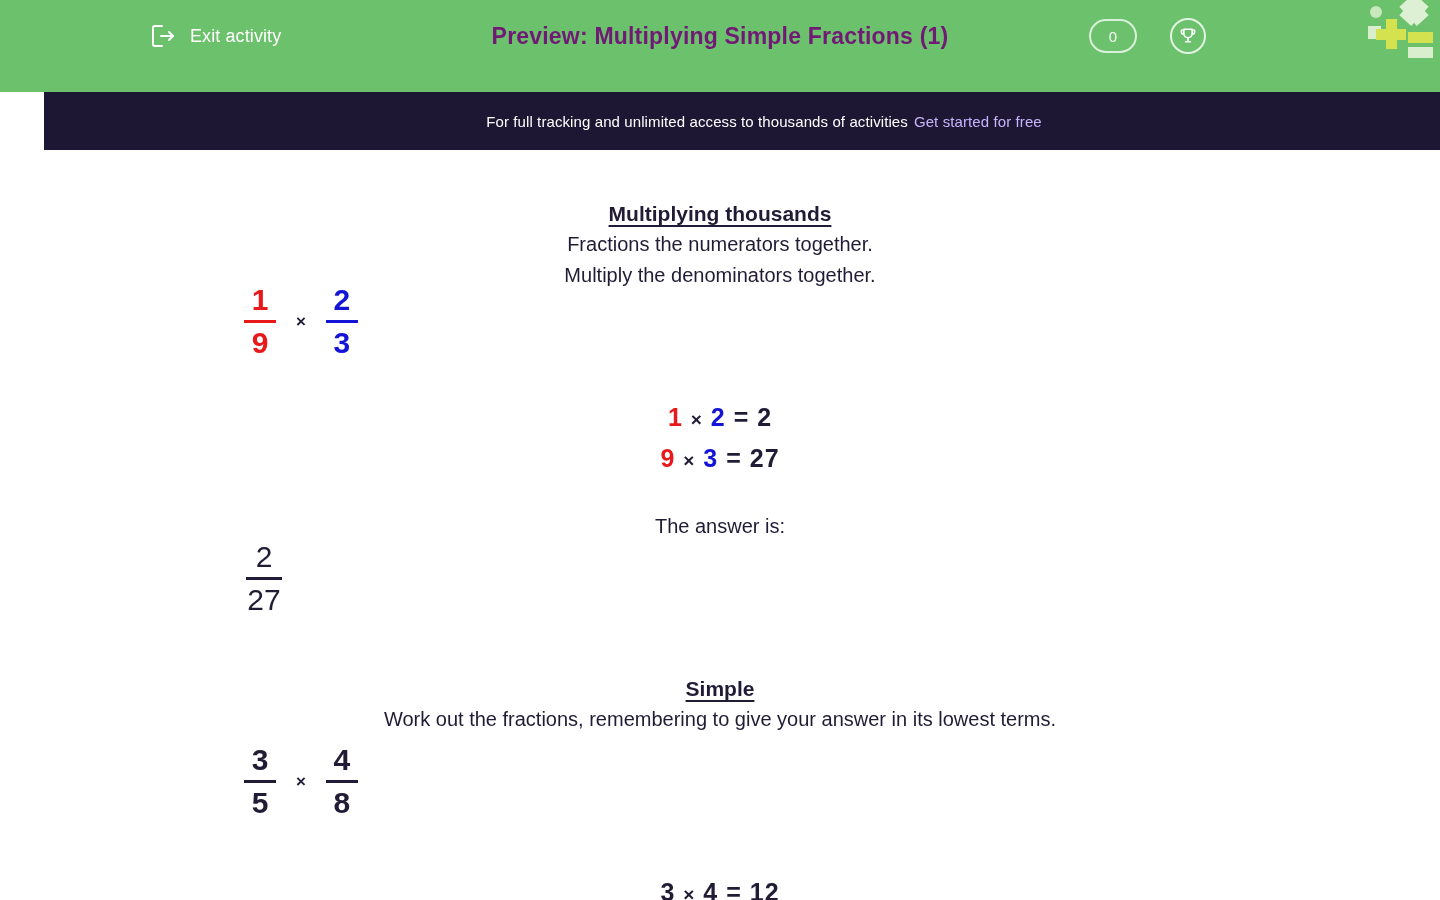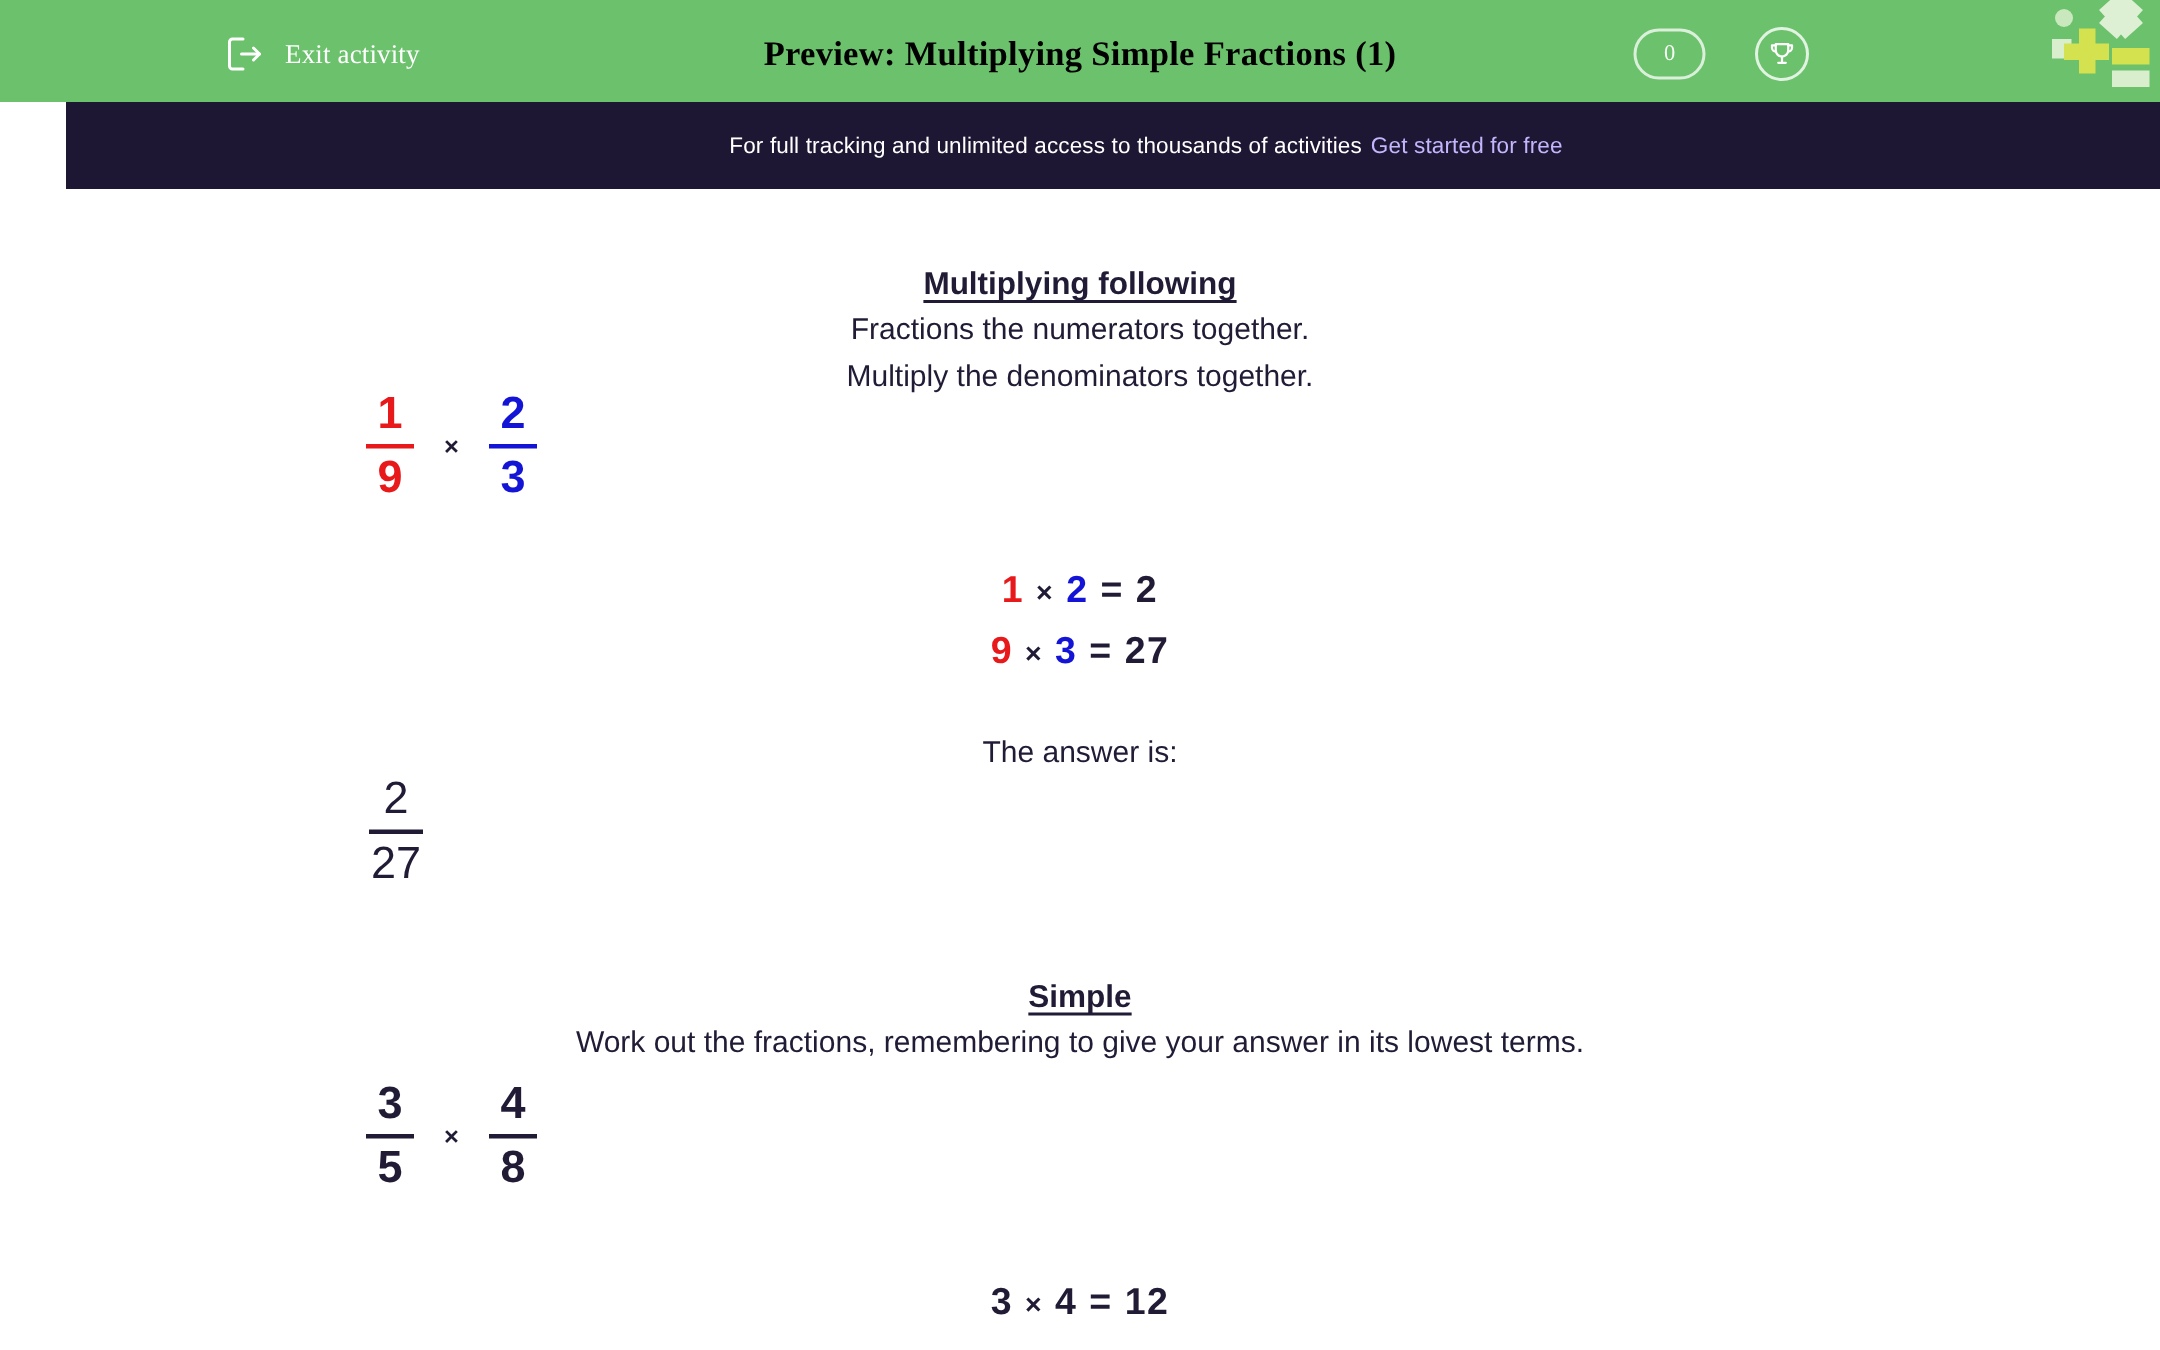--- a/index.html
+++ b/index.html
@@ -9,26 +9,25 @@
     height: 900px;
     overflow: hidden;
     background: #ffffff;
     font-family: "Liberation Sans", sans-serif;
   }
 
   
   .header {
     position: relative;
     width: 1440px;
-    height: 68px;
+    height: 92px;
     background: #6cc16c;
     display: flex;
     align-items: center;
     overflow: hidden;
-    font-family: Liberation Serif, serif;
   }
 
   .exit-activity {
     position: absolute;
     left: 148px;
     top: 0;
     height: 72px;
     display: flex;
     align-items: center;
     gap: 12px;
@@ -42,21 +41,21 @@
     white-space: nowrap;
   }
 
   .header-title {
     position: absolute;
     left: 0; right: 0;
     top: 0;
     height: 72px;
     line-height: 72px;
     text-align: center;
-    color: #000000;
+    color: #701a75;
     font-size: 23px;
     font-weight: bold;
     letter-spacing: 0.2px;
     pointer-events: none;
   }
 
   .points-badge {
     position: absolute;
     left: 1089px;
     top: 19px;
@@ -217,21 +216,21 @@
 </div>
 
 <div class="promo">
   <span>For full tracking and unlimited access to thousands of activities</span>
   <a class="promo-link">Get started for free</a>
 </div>
 
 <div class="content">
 
   <div class="abs centered" style="left:0; right:0; top:52px;">
-    <div class="section-heading">Multiplying following</div>
+    <div class="section-heading">Multiplying thousands</div>
   </div>
   <div class="abs centered body-line" style="left:0; right:0; top:83px;">Fractions the numerators together.</div>
   <div class="abs centered body-line" style="left:0; right:0; top:114px;">Multiply the denominators together.</div>
 
   <div class="abs" style="left:244px; top:135px;">
     <div class="frac-row">
       <span class="frac red">
         <span class="num">1</span>
         <span class="bar" style="background:#e8191b;"></span>
         <span class="den">9</span>

